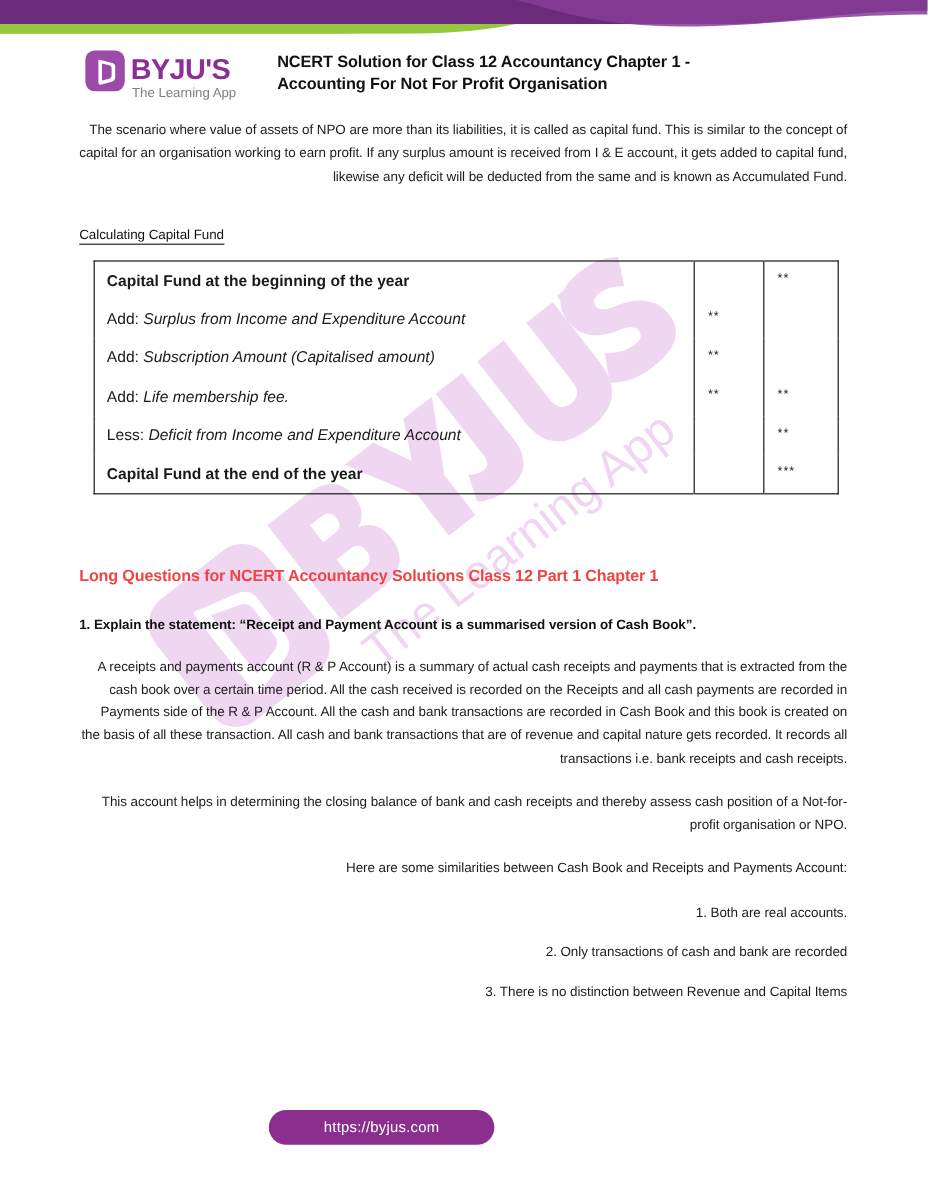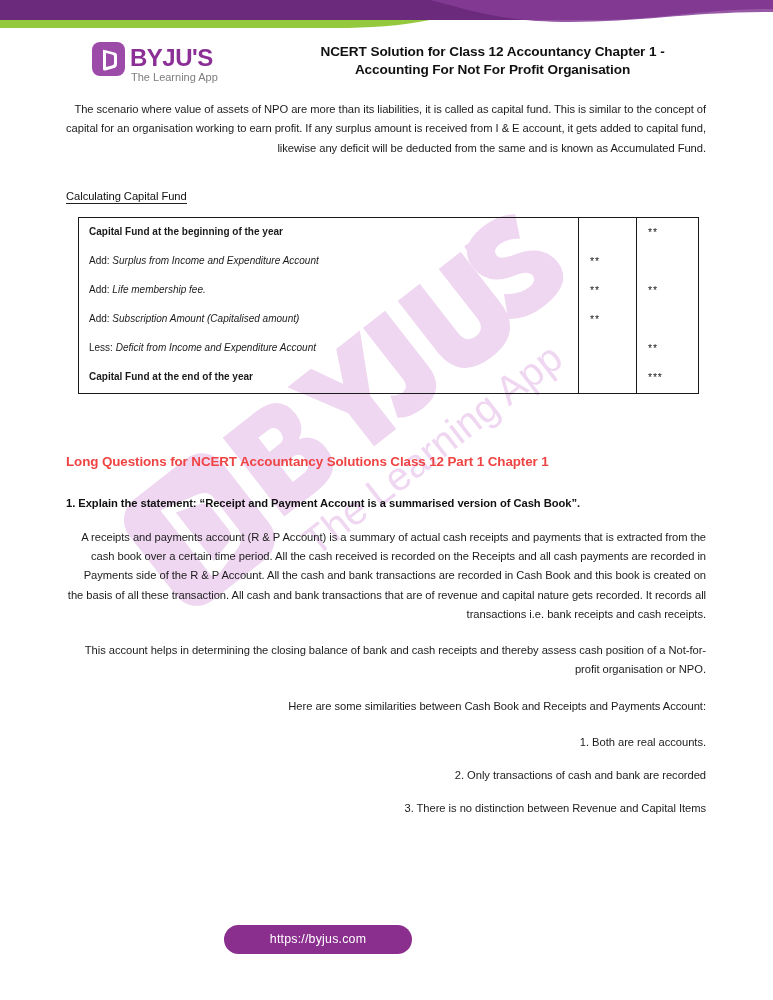--- a/index.html
+++ b/index.html
@@ -52,29 +52,29 @@
   #doc-header {
     position: absolute;
     left: 0; top: 34px;
     width: 773px;
     height: 62px;
     display: flex;
     align-items: flex-start;
   }
   #logo-wrap {
     width: 160px;
-    margin-left: 92px;
+    margin-left: 71px;
     padding-top: 6px;
     flex: 0 0 auto;
   }
   #logo-wrap svg { display: block; }
 
   #doc-title {
     flex: 1 1 auto;
-    text-align: center;
+    text-align: left;
     font-size: 13.6px;
     font-weight: bold;
     line-height: 1.30;
     color: #111111;
     padding-right: 40px;
     padding-top: 9px;
     letter-spacing: -0.1px;
   }
 
   
@@ -131,21 +131,21 @@
     border: 1.6px solid #1a1a1a;
     margin: 4px 0 0 12px;
     table-layout: fixed;
   }
   #cap-table td {
     border-left: 1.4px solid #1a1a1a;
     border-right: 1.4px solid #1a1a1a;
     border-top: none;
     border-bottom: none;
     padding: 8px 8px 8px 10px;
-    font-size: 10px;
+    font-size: 13px;
     vertical-align: top;
     line-height: 1.25;
     height: 12px;
   }
   #cap-table td.c-desc { border-left: none; }
   #cap-table td.c-r2   { border-right: none; }
   #cap-table td.num {
     text-align: left;
     padding-left: 11px;
     font-size: 10.5px;
@@ -266,30 +266,30 @@
             <td class="c-desc"><span class="lbl-bold">Capital Fund at the beginning of the year</span></td>
             <td class="num"></td>
             <td class="num c-r2">**</td>
           </tr>
           <tr>
             <td class="c-desc"><span class="lbl-pref">Add: </span><span class="lbl-ital">Surplus from Income and Expenditure Account</span></td>
             <td class="num">**</td>
             <td class="num c-r2"></td>
           </tr>
           <tr>
+            <td class="c-desc"><span class="lbl-pref">Add: </span><span class="lbl-ital">Subscription Amount (Capitalised amount)</span></td>
+            <td class="num">**</td>
+            <td class="num c-r2"></td>
+          </tr>
+          <tr>
             <td class="c-desc"><span class="lbl-pref">Add: </span><span class="lbl-ital">Life membership fee.</span></td>
             <td class="num">**</td>
             <td class="num c-r2">**</td>
           </tr>
           <tr>
-            <td class="c-desc"><span class="lbl-pref">Add: </span><span class="lbl-ital">Subscription Amount (Capitalised amount)</span></td>
-            <td class="num">**</td>
-            <td class="num c-r2"></td>
-          </tr>
-          <tr>
             <td class="c-desc"><span class="lbl-pref">Less: </span><span class="lbl-ital">Deficit from Income and Expenditure Account</span></td>
             <td class="num"></td>
             <td class="num c-r2">**</td>
           </tr>
           <tr>
             <td class="c-desc"><span class="lbl-bold">Capital Fund at the end of the year</span></td>
             <td class="num"></td>
             <td class="num c-r2">***</td>
           </tr>
         </tbody>

